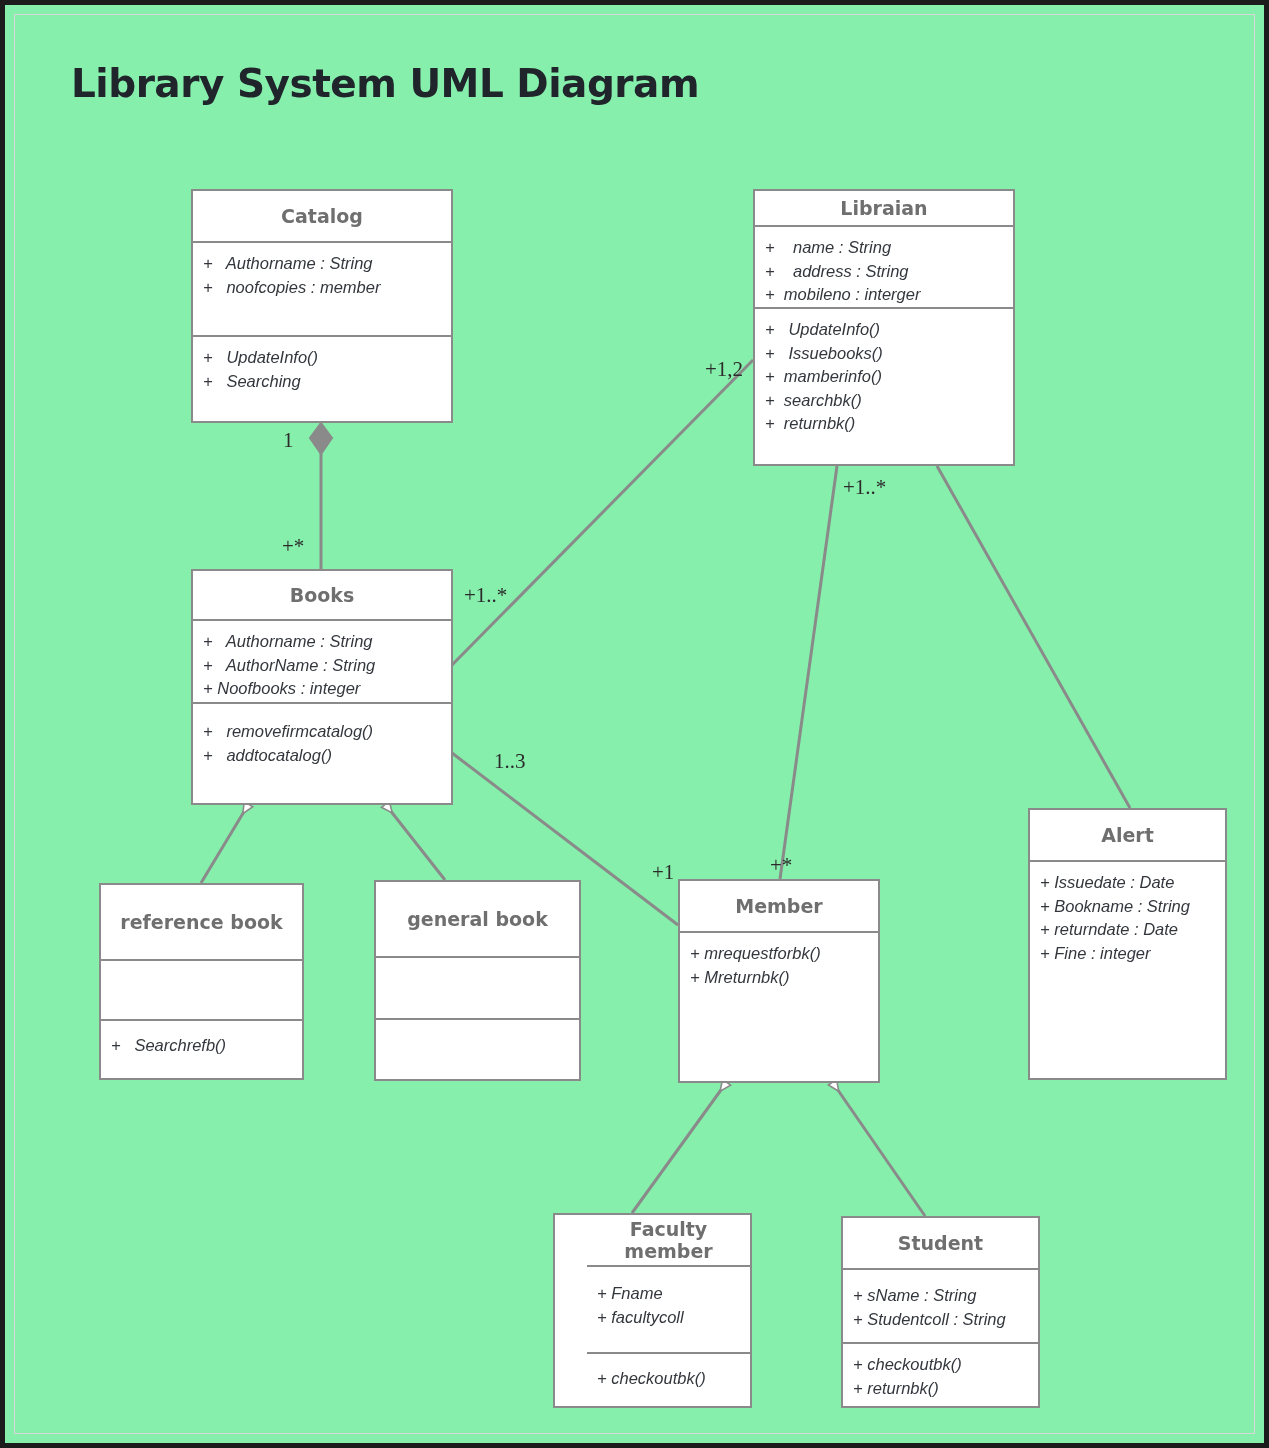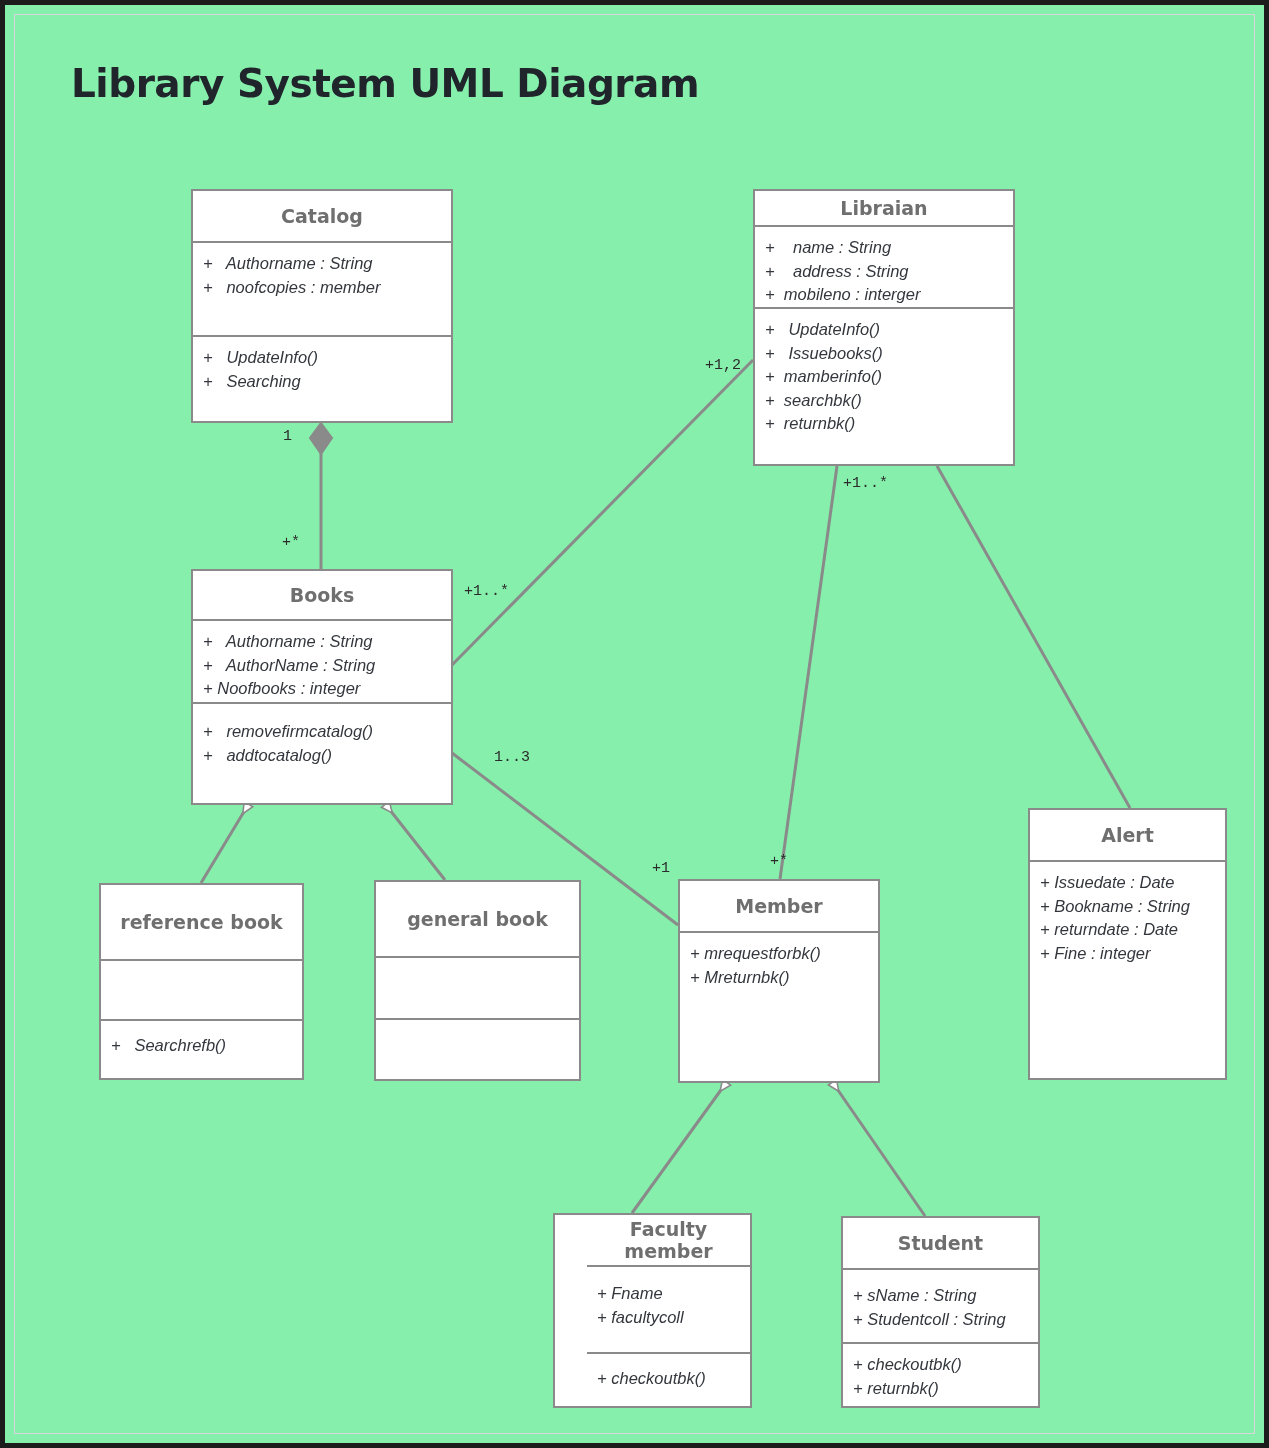--- a/index.html
+++ b/index.html
@@ -74,23 +74,23 @@
   #edges {
     position: absolute;
     left: 0;
     top: 0;
     width: 1269px;
     height: 1448px;
     z-index: 2;
   }
   .edge-label {
     position: absolute;
-    font-size: 15px;
+    font-size: 21px;
     color: #2b2b2b;
-    font-family: Liberation Mono, monospace;
+    font-family: Liberation Serif, serif;
     white-space: nowrap;
     z-index: 8;
   }
 </style>
 </head>
 <body>
 
 <div id="canvas">
 
   <div id="inner-frame"></div>

